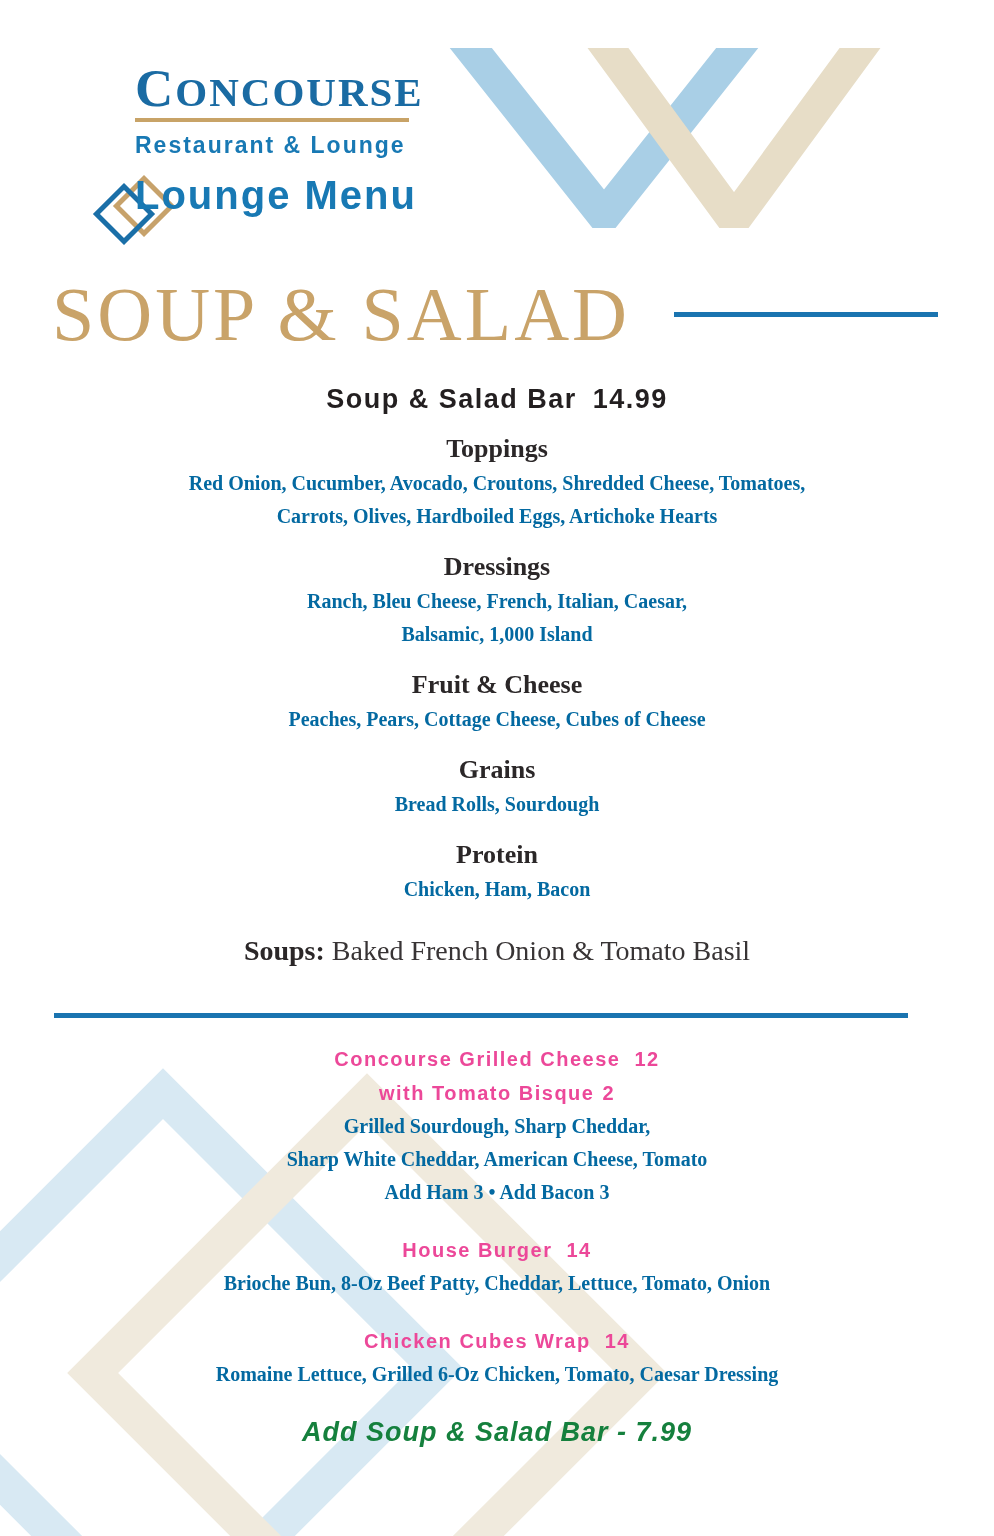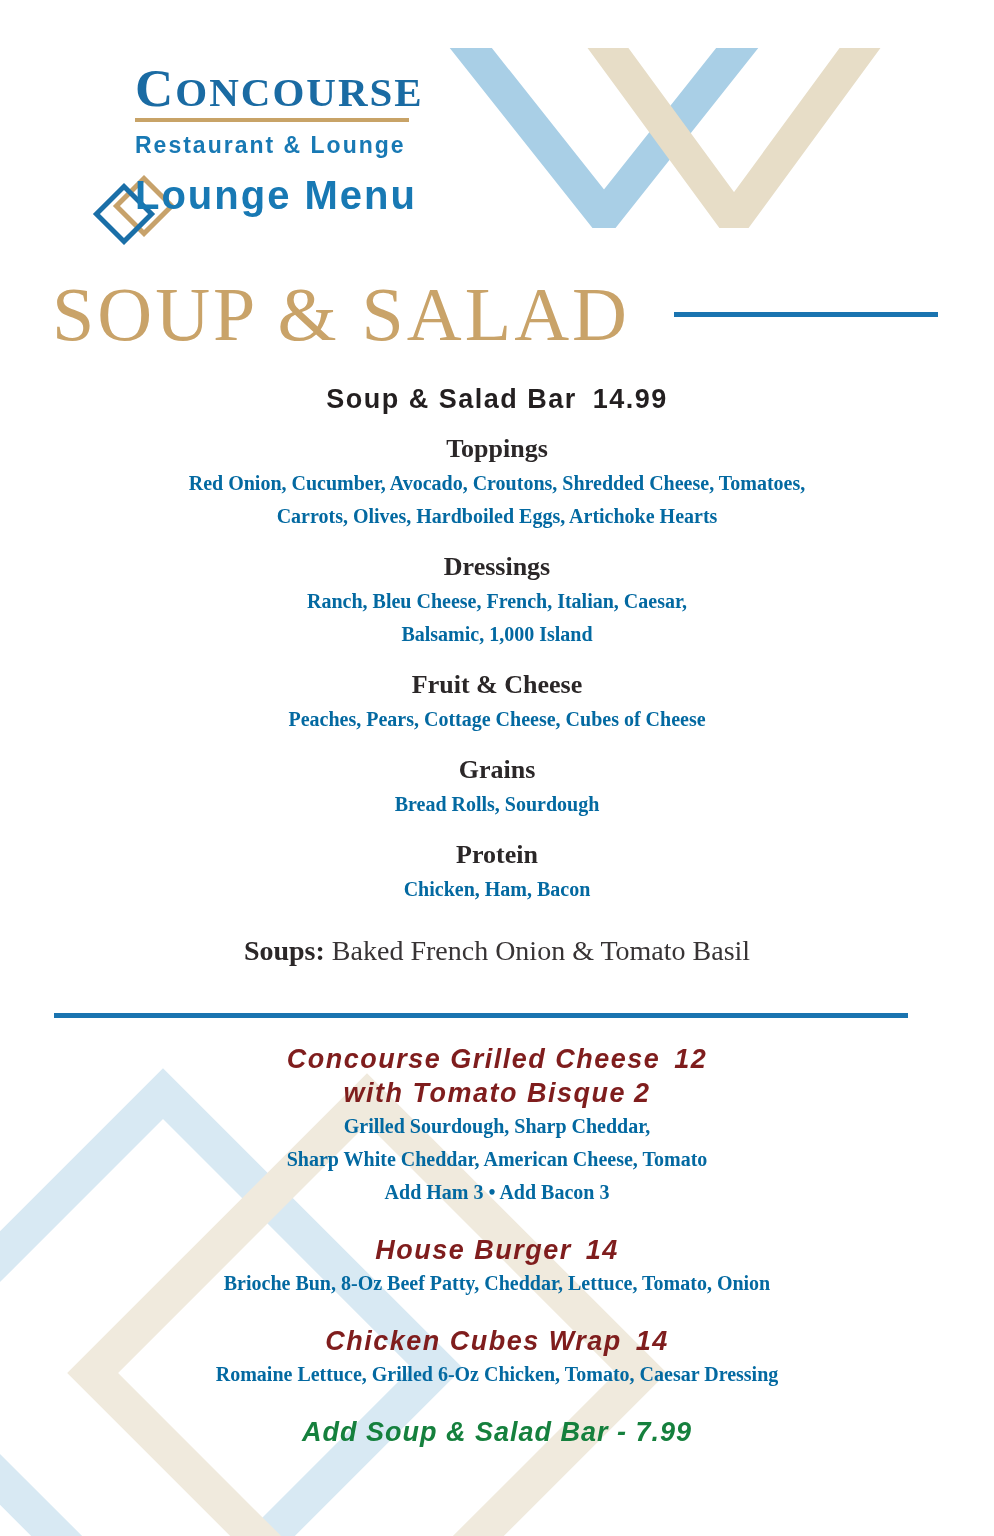--- a/index.html
+++ b/index.html
@@ -65,21 +65,21 @@
     font-family:"Liberation Serif",serif;font-weight:700;
     font-size:26px;line-height:30px;color:#2b2728;margin-bottom:3px;
   }
   .serif-line{font-size:20px;line-height:33px;color:#0369a1;font-weight:bold;}
   .soups-note{margin-top:29px;font-size:28px;color:#383435;}
   .soups-note .lbl{font-weight:700;color:#2b2728;}
   
   .item{margin-top:24px;}
   .item-name{
     font-family:"Liberation Sans",sans-serif;font-weight:700;
-    font-size:27px;line-height:34px;letter-spacing:1.5px;color:#7f1d1d;font-style:italic;
+    font-size:20px;line-height:34px;letter-spacing:1.5px;color:#ec4899;
   }
   .item-name .price{margin-left:14px;}
   .item-name .price2{margin-left:8px;}
   .footer-note{
     margin-top:26px;
     font-family:"Liberation Sans",sans-serif;font-weight:700;font-style:italic;
     font-size:27px;letter-spacing:1px;color:#15803d;
   }
 </style>
 </head>

